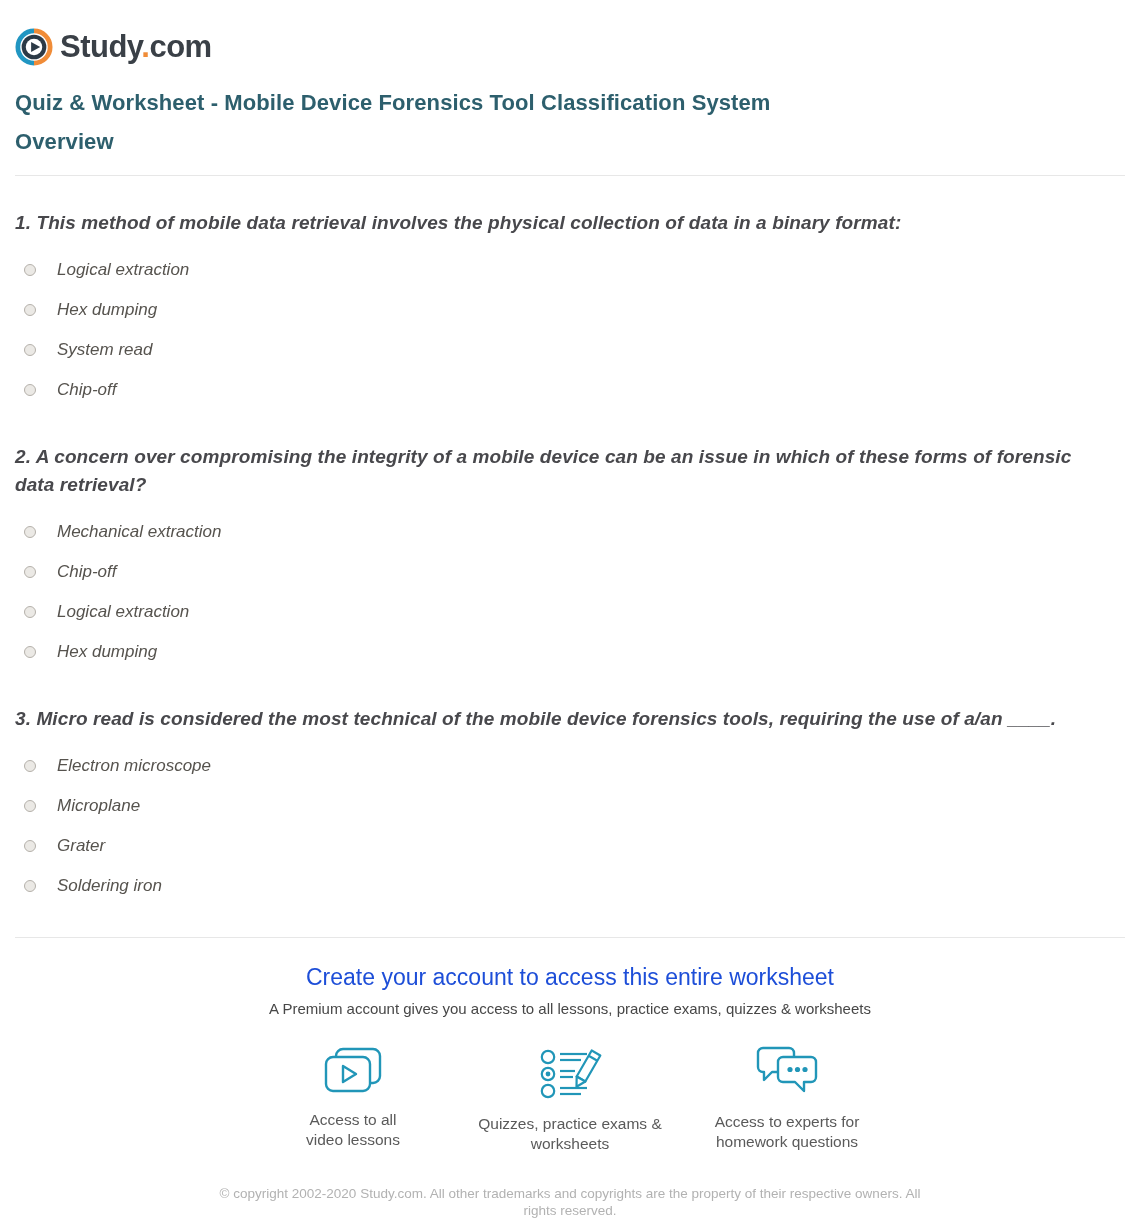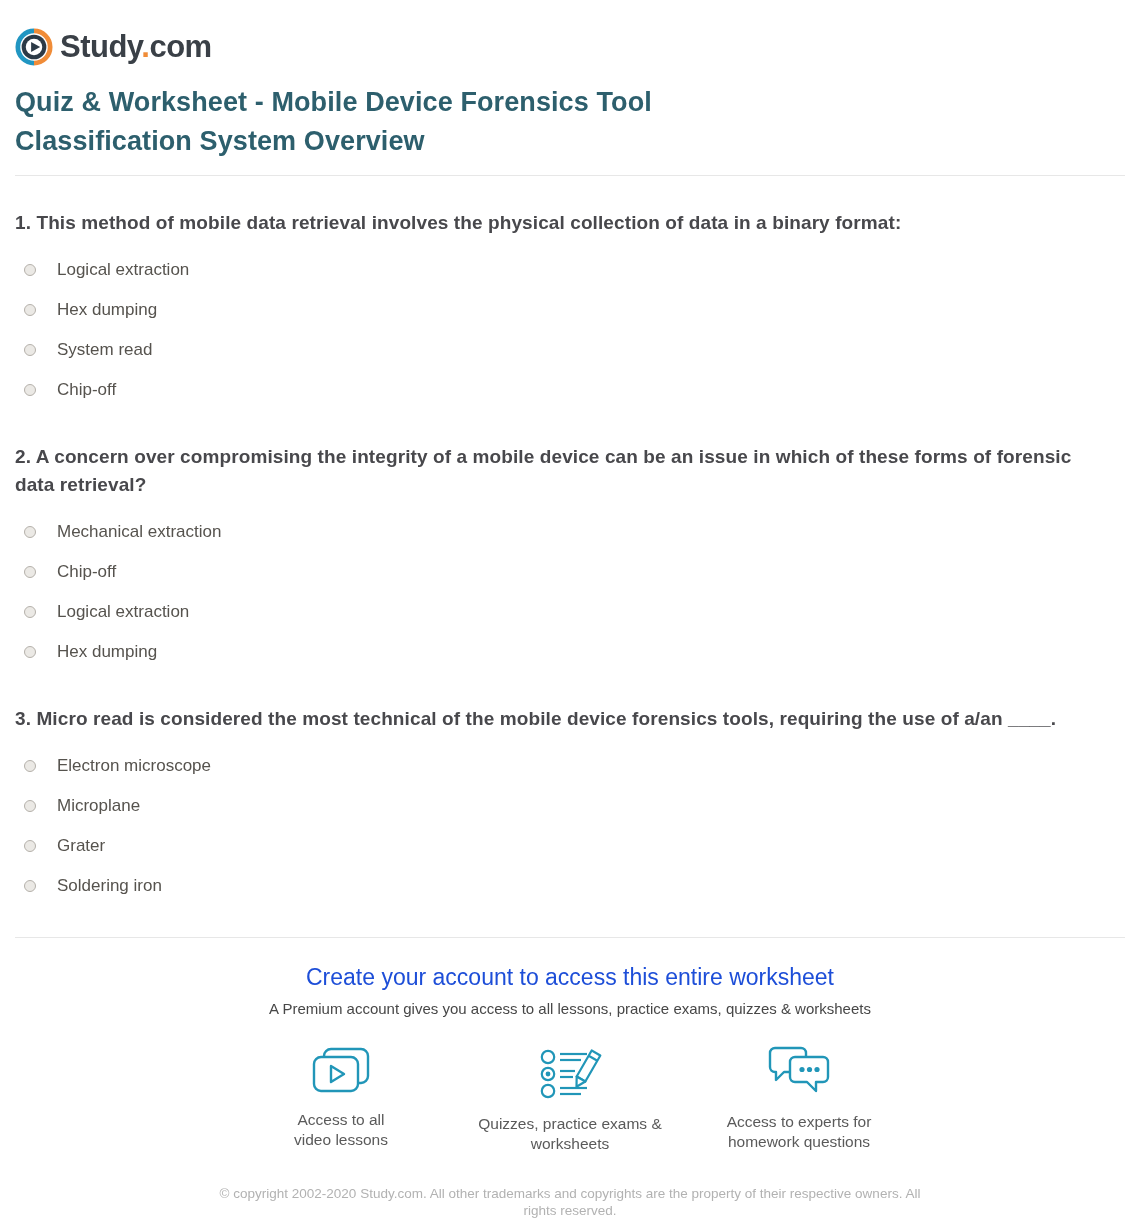--- a/index.html
+++ b/index.html
@@ -17,48 +17,48 @@
     width: 695px; font-size: 15px; line-height: 22px; color: #6b6b6b;
     word-break: break-all; letter-spacing: 0.1px;
   }
   .logo { display: flex; align-items: center; margin-top: 18px; cursor: pointer; }
   .logo svg { display: block; margin-right: 7px; }
   .logo-text { font-size: 31px; font-weight: 700; color: #3a4047; letter-spacing: -0.5px; }
   .logo-dot { color: #f08c38; }
 
   
   .title {
-    margin-top: 17px; font-size: 27px; font-weight: 700; color: #2d5f6d;
+    margin-top: 17px; font-size: 22px; font-weight: 700; color: #2d5f6d;
     line-height: 39px; max-width: 800px; letter-spacing: 0.1px;
   }
   .rule { border: none; border-top: 1px solid #e7e7e7; margin-top: 14px; }
 
   
-  .question-block { margin-top: 33px; }
+  .question-block { margin-top: 33px; font-style: italic; }
   .question {
     font-size: 19px; font-weight: 700; color: #48484c; line-height: 28px;
     max-width: 1065px; letter-spacing: 0.1px;
   }
   .options { margin-top: 13px; }
   .option { display: flex; align-items: center; height: 40px; cursor: pointer; }
   .radio {
     width: 12px; height: 12px; border-radius: 50%;
     background: #ebe9e5; border: 1px solid #b5b1ab;
     margin-left: 9px; flex: 0 0 auto;
   }
   .option-label { margin-left: 21px; font-size: 17px; color: #56534e; text-align: center; }
 
   .rule2 { border: none; border-top: 1px solid #e7e7e7; margin-top: 31px; }
 
   
   .cta { text-align: center; }
   .cta-heading { margin-top: 26px; font-size: 23px; font-weight: 400; color: #1d4ed8; }
   .cta-sub { margin-top: 9px; font-size: 15px; color: #474747; }
   .features {
-    margin-top: 29px; display: flex; justify-content: center; align-items: flex-start; gap: 12px;
+    margin-top: 29px; display: flex; justify-content: center; align-items: flex-start;
   }
   .feature { width: 217px; display: flex; flex-direction: column; align-items: center; }
   .feature svg { display: block; }
   .feature-label {
     margin-top: 12px; font-size: 15.5px; line-height: 20px; color: #5a5a5a; text-align: center;
   }
   .feature-1 .feature-label { max-width: 125px; }
   .feature-2 .feature-label { max-width: 195px; }
   .feature-3 .feature-label { max-width: 175px; }
 

